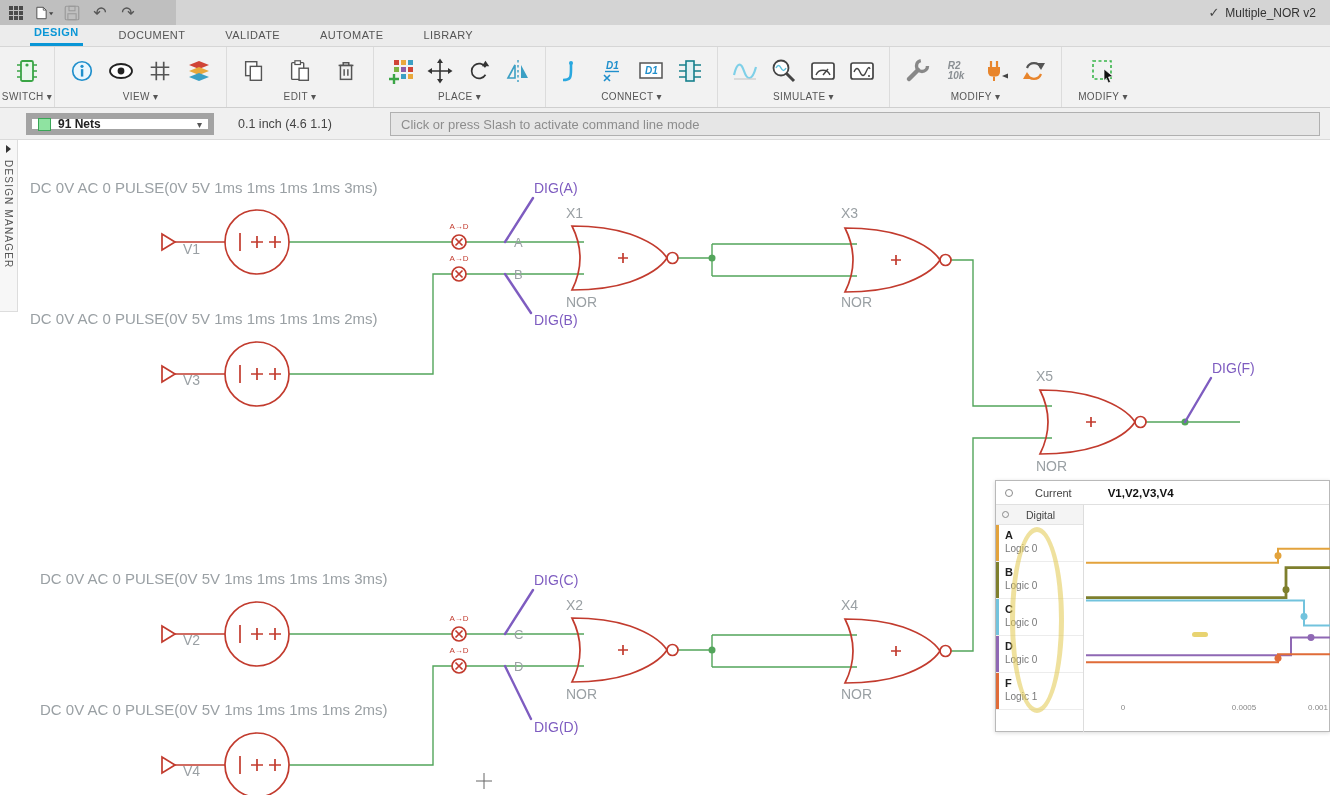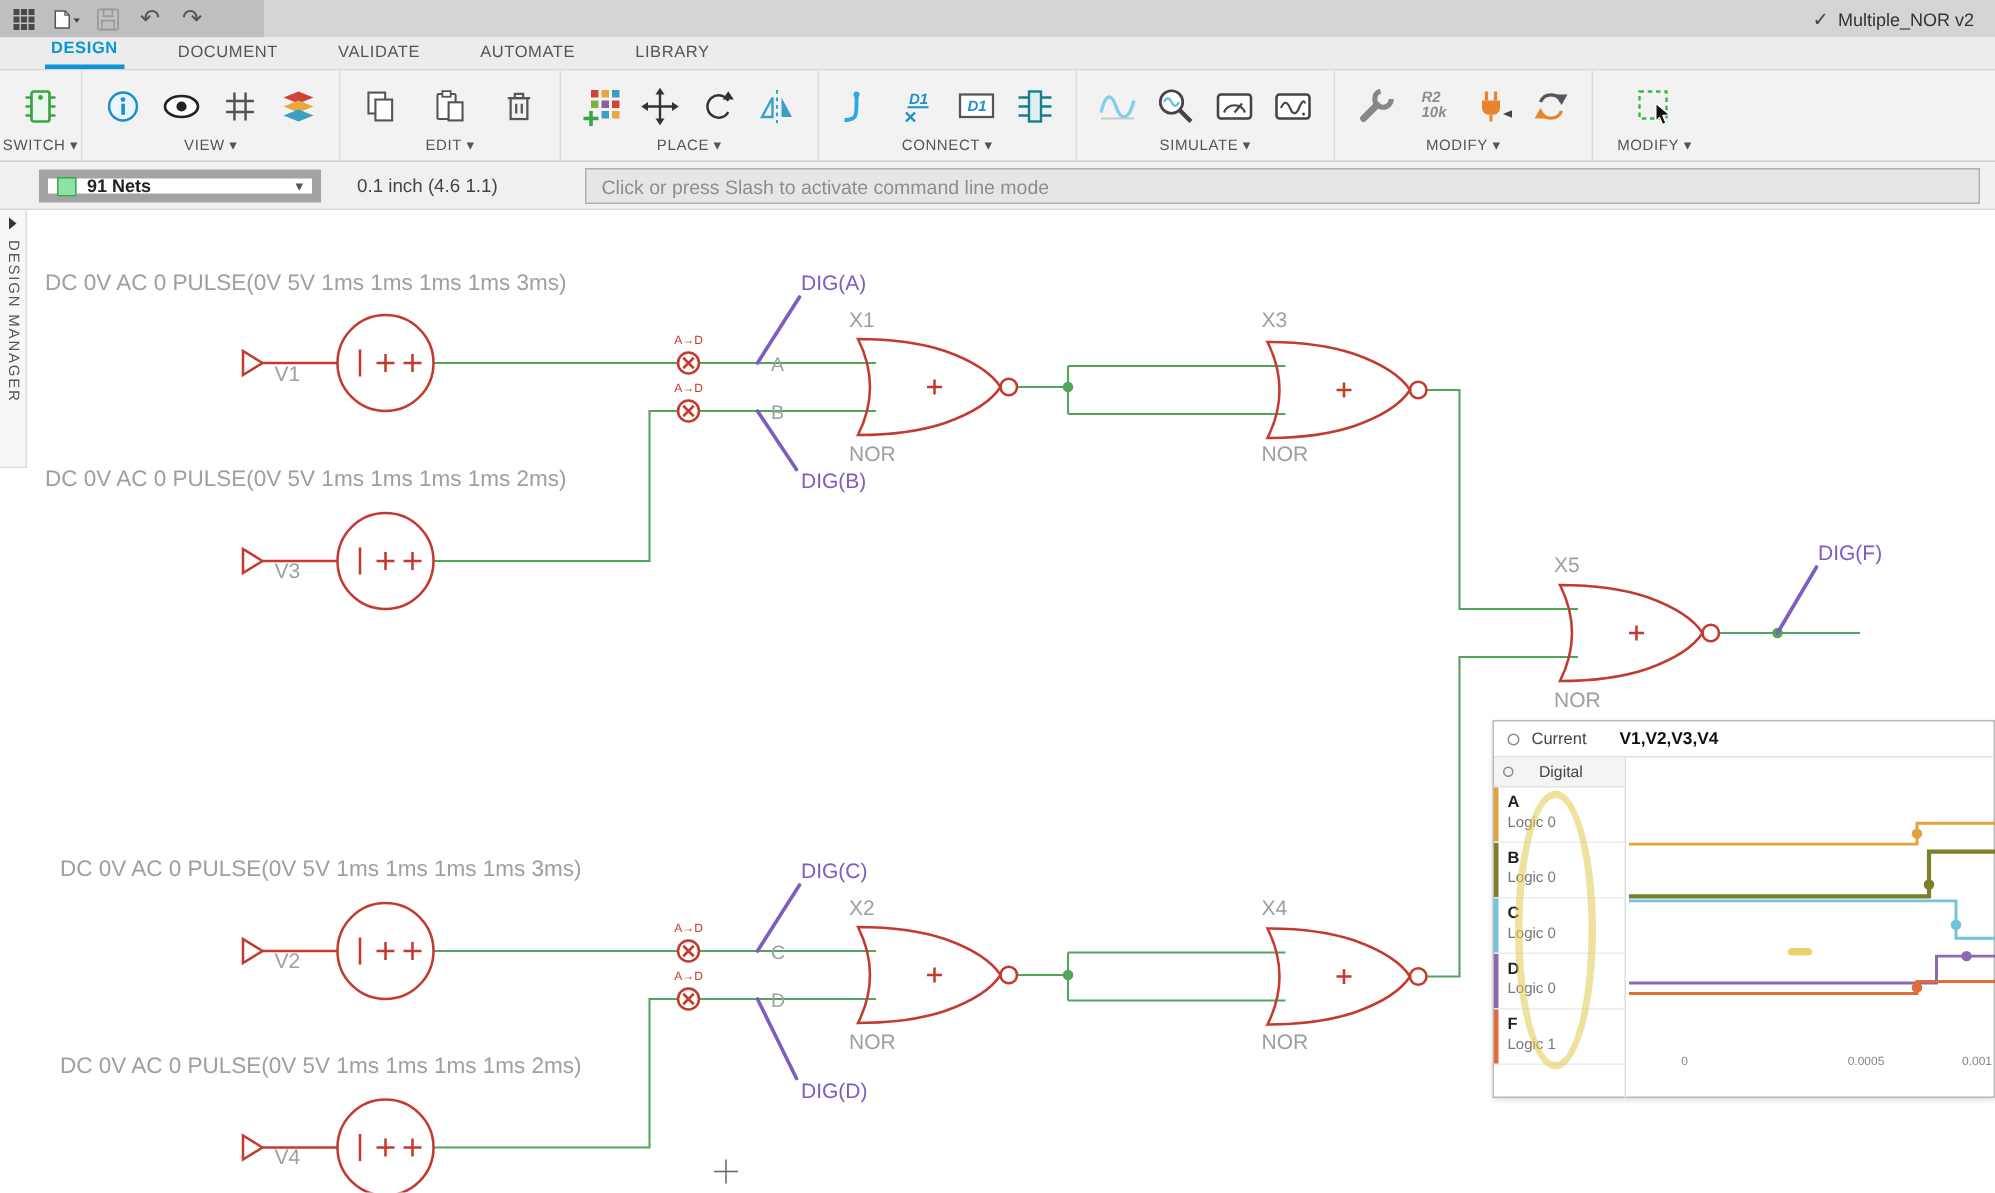--- a/index.html
+++ b/index.html
@@ -52,21 +52,21 @@
   #adc circle{ fill:#fff;}
   .ann{ font-size:15px; fill:var(--gray);}
   .reflbl{ font-size:14px; fill:var(--gray);}
   .netlbl{ font-size:13px; fill:var(--gray);}
   .diglbl{ font-size:14px; fill:var(--purple);}
   .adctxt{ font-size:8px; fill:var(--red);}
   .xhair{ stroke:#666; stroke-width:1;}
 
   
   .simpanel{ position:absolute; left:995px; top:480px; width:335px; height:252px; background:#fff; border:1px solid #b9b9b9; z-index:10; box-shadow:0 1px 4px rgba(0,0,0,.15);}
-  .sp-header{ height:24px; display:flex; align-items:center; gap:8px; padding:0 9px; border-bottom:1px solid #e0e0e0;}
+  .sp-header{ height:24px; display:flex; align-items:center; gap:22px; padding:0 9px; border-bottom:1px solid #e0e0e0;}
   .ring{ width:8px; height:8px; border:1.6px solid #8a8a8a; border-radius:50%;}
   .sp-mode{ font-size:11px; color:#444;}
   .sp-sources{ font-size:11.5px; font-weight:bold; color:#111; margin-left:14px;}
   .sp-body{ display:flex; height:227px;}
   .sp-left{ width:88px; border-right:1px solid #ddd; display:flex; flex-direction:column;}
   .sp-section{ height:20px; background:#f4f4f4; border-bottom:1px solid #e4e4e4; display:flex; align-items:center; gap:17px; padding-left:6px; font-size:10.5px; color:#444;}
   .sig-row{ height:37px; border-bottom:1px solid #ececec; display:flex; cursor:pointer;}
   .sig-bar{ width:3px; height:100%;}
   .sig-meta{ padding:4px 0 0 6px;}
   .sig-name{ font-size:11px; font-weight:bold; color:#222;}

